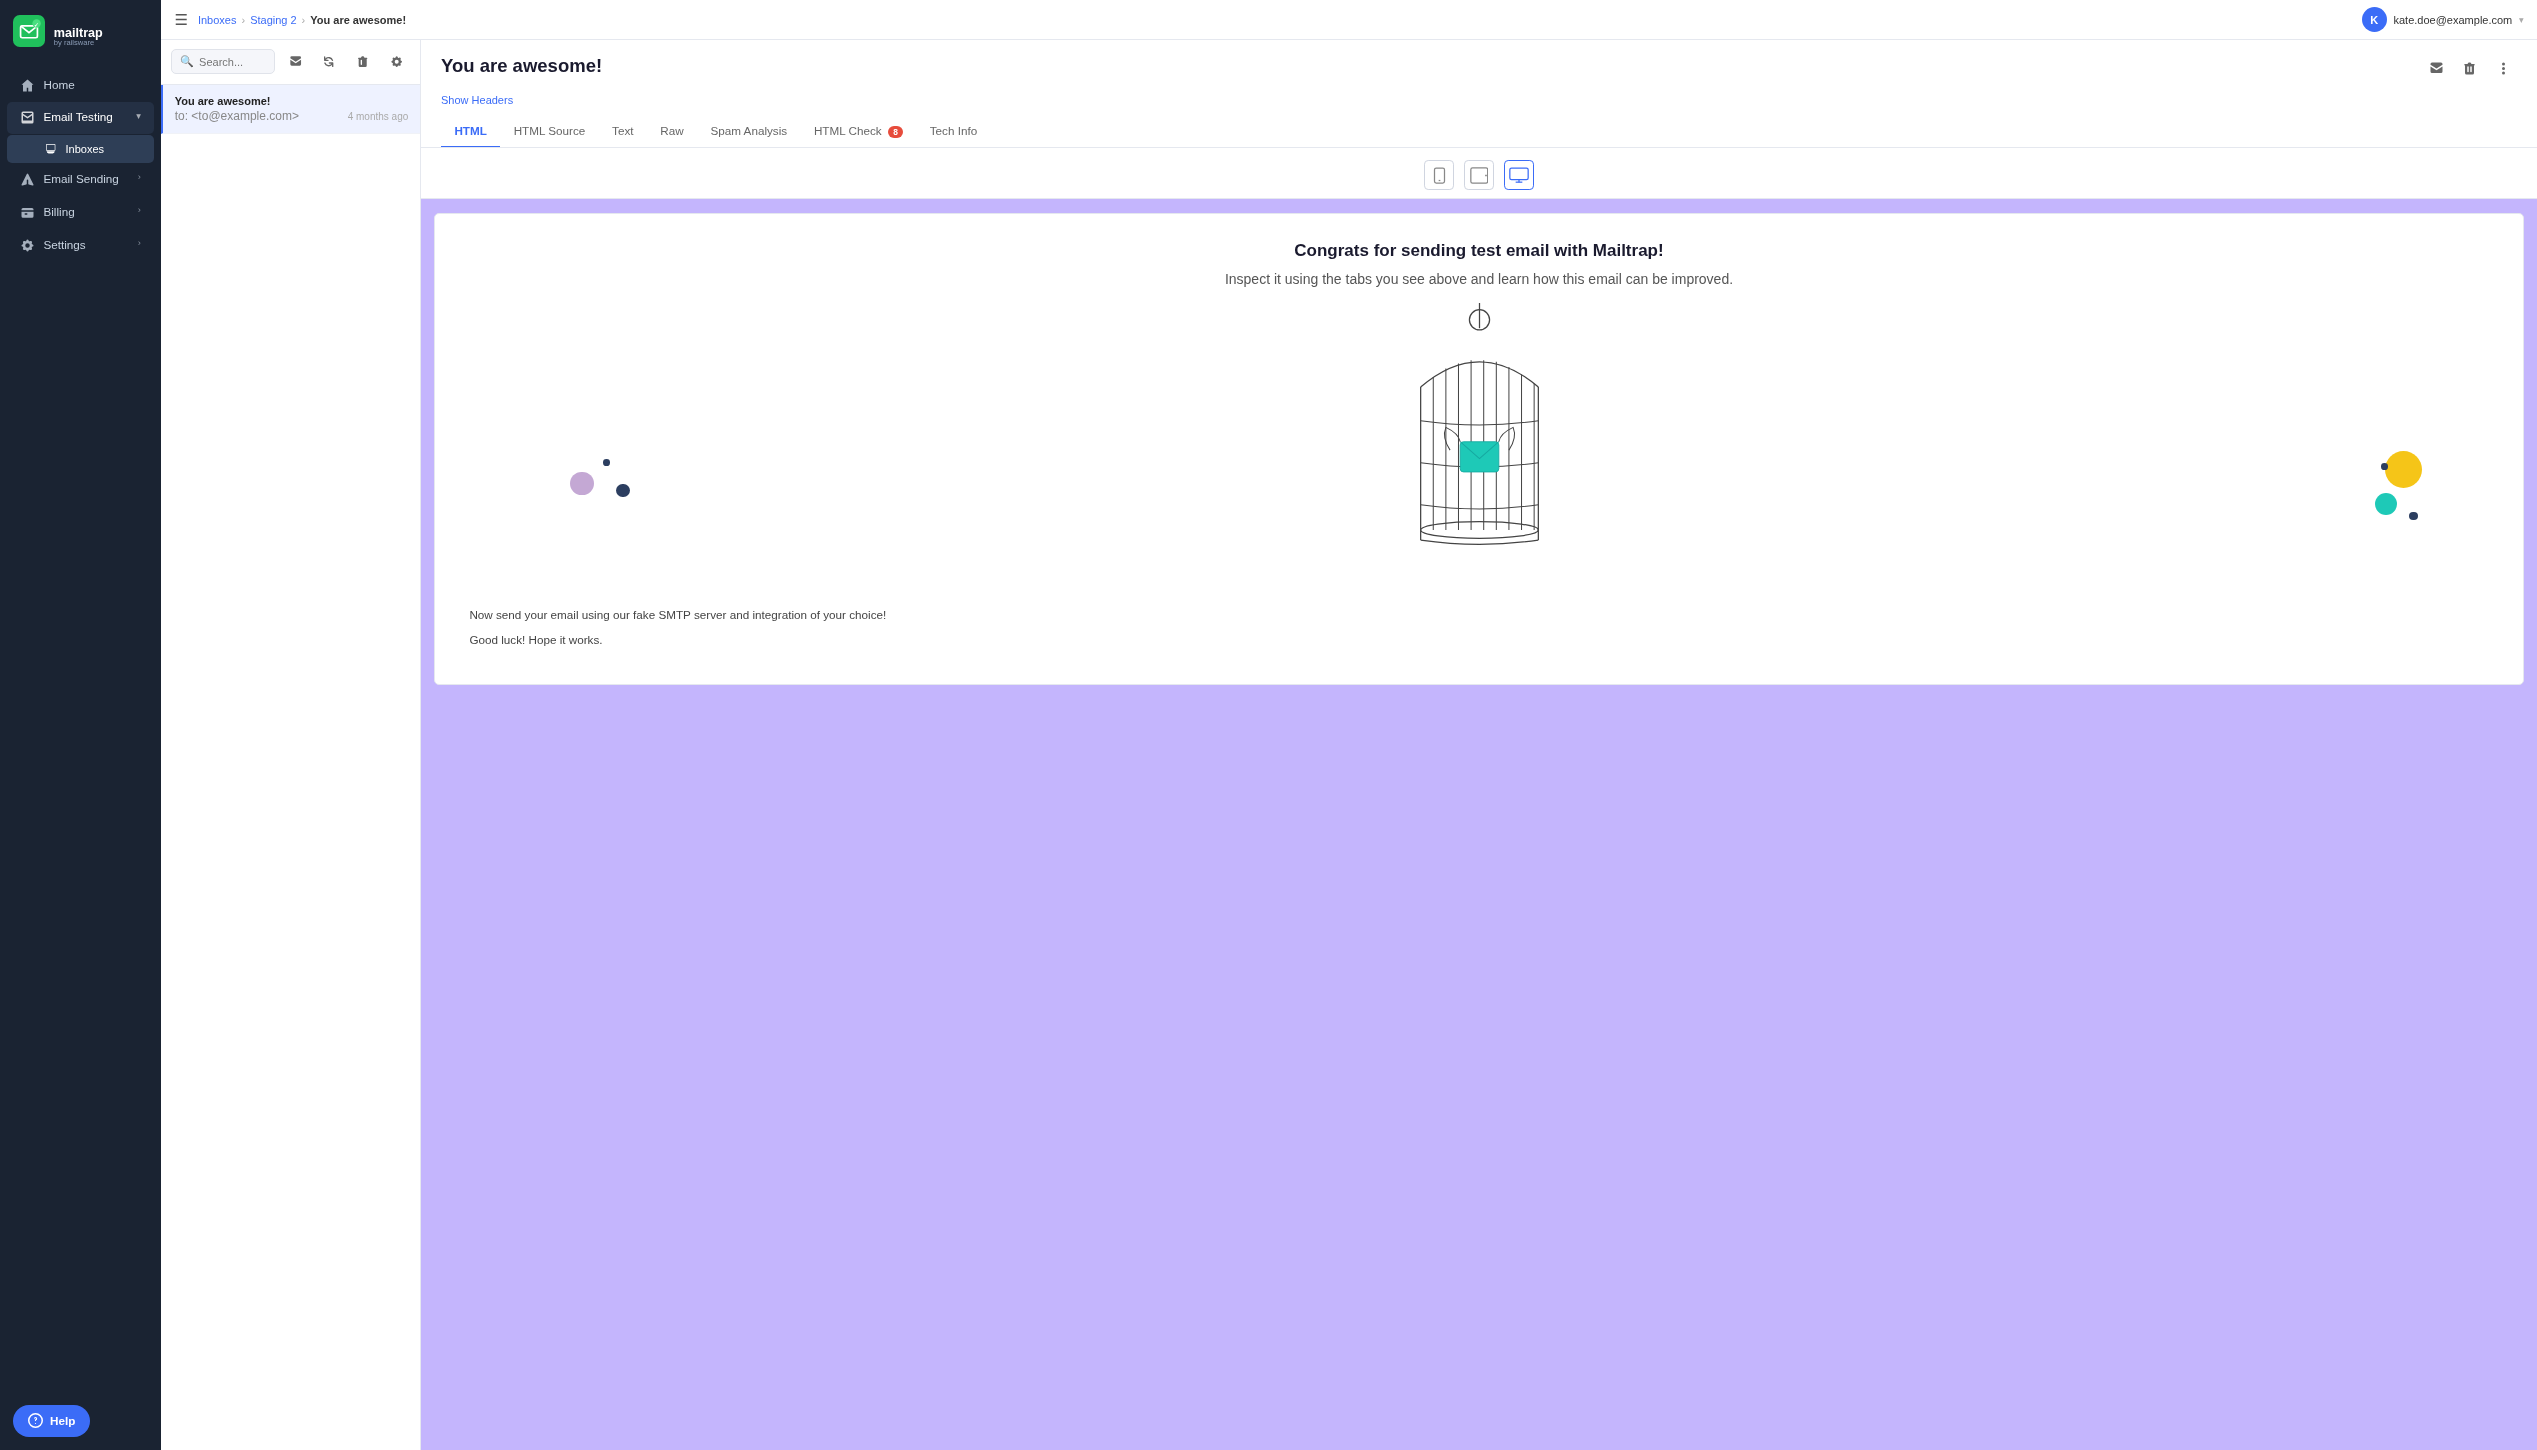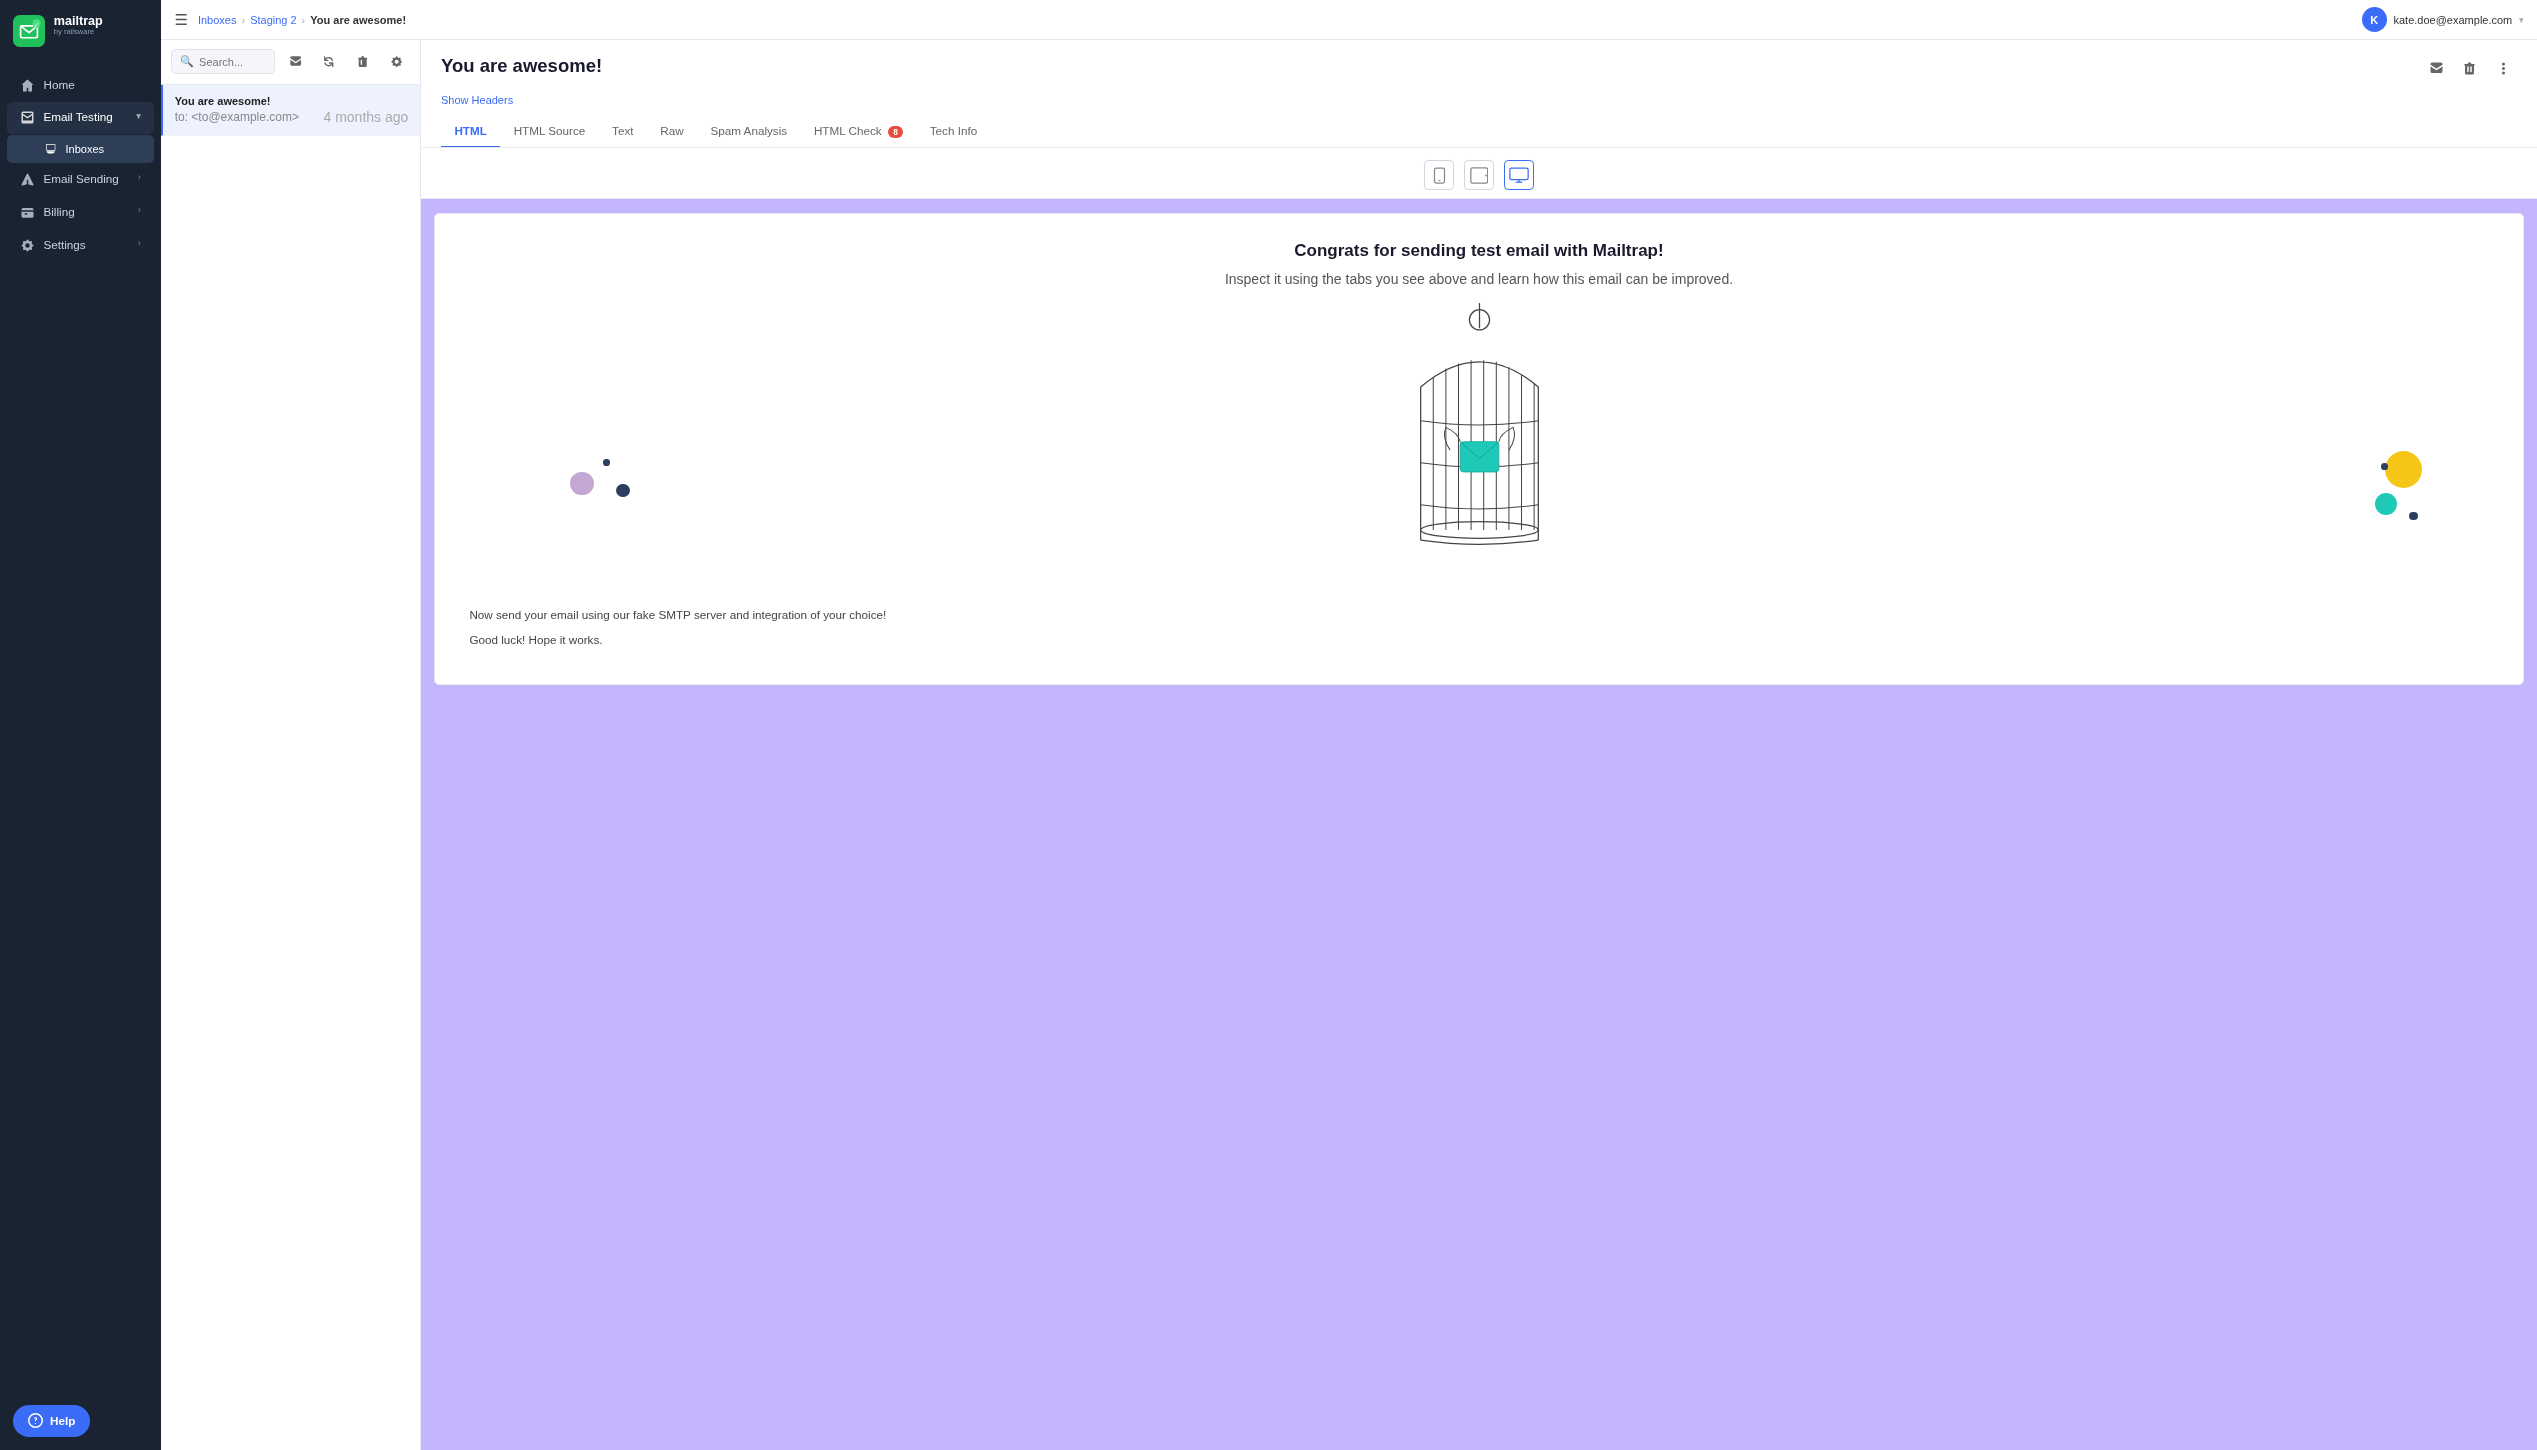--- a/index.html
+++ b/index.html
@@ -11,21 +11,21 @@
       min-width: 161px;
       background: #1a2332;
       color: #fff;
       display: flex;
       flex-direction: column;
       height: 100vh;
     }
     .sidebar-logo {
       padding: 15px 13.4px;
       display: flex;
-      align-items: flex-start;
+      align-items: flex-end;
       gap: 8.4px;
     }
     .logo-icon {
       width: 32px;
       height: 32px;
     }
     .logo-text {
       display: flex;
       flex-direction: column;
       line-height: 1;
@@ -221,21 +221,21 @@
     .email-item-meta {
       display: flex;
       justify-content: space-between;
       align-items: center;
     }
     .email-item-to {
       font-size: 12px;
       color: #888;
     }
     .email-item-time {
-      font-size: 14px;
+      font-size: 10px;
       color: #aaa;
     }
 
     
     .email-view-panel {
       flex: 1;
       background: #fff;
       display: flex;
       flex-direction: column;
       overflow: hidden;

